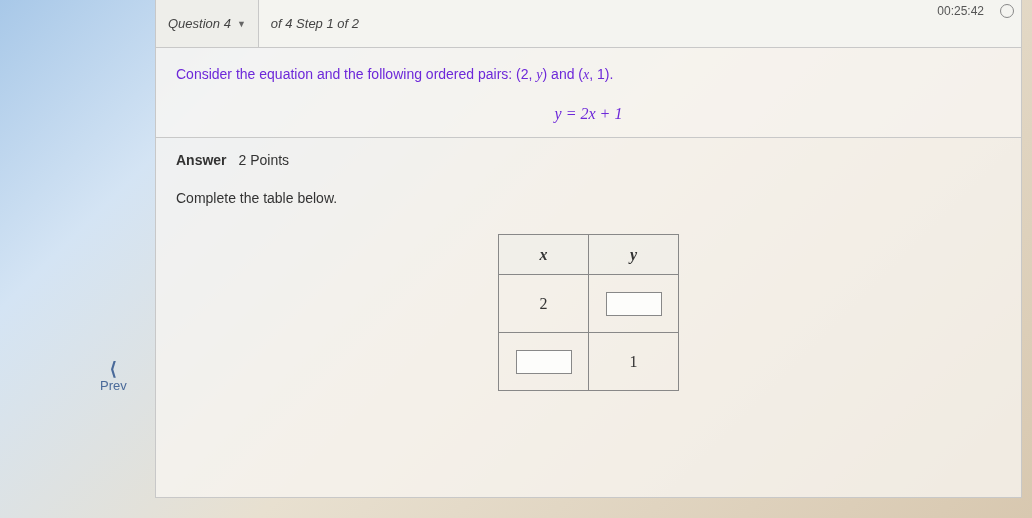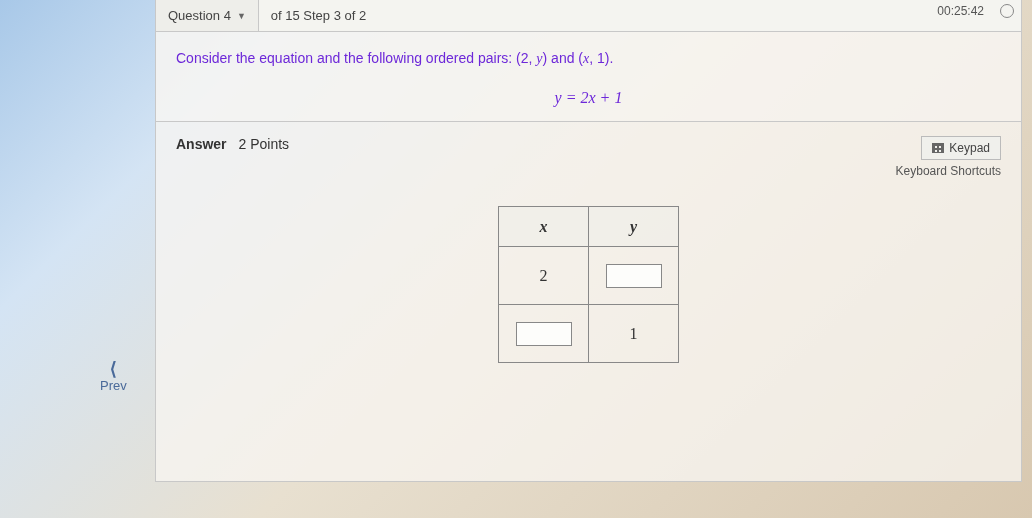--- a/index.html
+++ b/index.html
@@ -39,21 +39,22 @@
       margin-left: 155px;
       margin-right: 10px;
       padding-top: 0;
     }
     .question-header {
       display: flex;
       align-items: center;
       border: 1px solid #c8c8c8;
       border-top: none;
       background: #f4f4f0;
-      height: 32px;
+      height: 48px;
+      font-style: italic;
     }
     .question-box {
       border-right: 1px solid #c8c8c8;
       padding: 0 12px;
       height: 100%;
       display: flex;
       align-items: center;
       font-size: 13px;
       color: #444;
       background: #eeeeea;
@@ -99,20 +100,21 @@
       border-top: none;
       background: rgba(248, 246, 242, 0.75);
       padding: 14px 20px;
       position: relative;
       min-height: 360px;
     }
     .answer-header {
       display: flex;
       justify-content: space-between;
       align-items: flex-start;
+      flex-direction: column;
     }
     .answer-label {
       font-size: 14px;
       color: #333;
     }
     .answer-label b {
       font-weight: bold;
       margin-right: 8px;
     }
     .keypad-area {
@@ -198,45 +200,39 @@
   <span>00:25:42</span>
   <span class="timer-icon"></span>
 </div>
 
 <div class="main-content">
   <div class="question-header">
     <div class="question-box">
       <span>Question 4</span>
       <span class="dropdown-arrow">▼</span>
     </div>
-    <div class="step-info">of 15 Step 3 of 2</div>
+    <div class="step-info">of 4 Step 1 of 2</div>
   </div>
 
   <div class="question-body">
     <div>
       <span>Consider the equation and the following ordered pairs: (2, </span><span class="italic-var">y</span><span>) and (</span><span class="italic-var">x</span><span>, 1).</span>
     </div>
     <div class="equation-line">y = 2x + 1</div>
   </div>
 
   <div class="answer-section">
     <div class="answer-header">
       <div class="answer-label">
         <b>Answer</b>
         <span>2 Points</span>
       </div>
-      <div class="keypad-area">
-        <button class="keypad-btn">
-          <span class="keypad-icon"></span>
-          <span>Keypad</span>
-        </button>
-        <div class="shortcuts-link">Keyboard Shortcuts</div>
-      </div>
     </div>
 
+    <div class="complete-text">Complete the table below.</div>
 
     <table class="data-table">
       <tbody>
           <tr>
         <th>x</th>
         <th>y</th>
       </tr>
       <tr>
         <td>2</td>
         <td>

